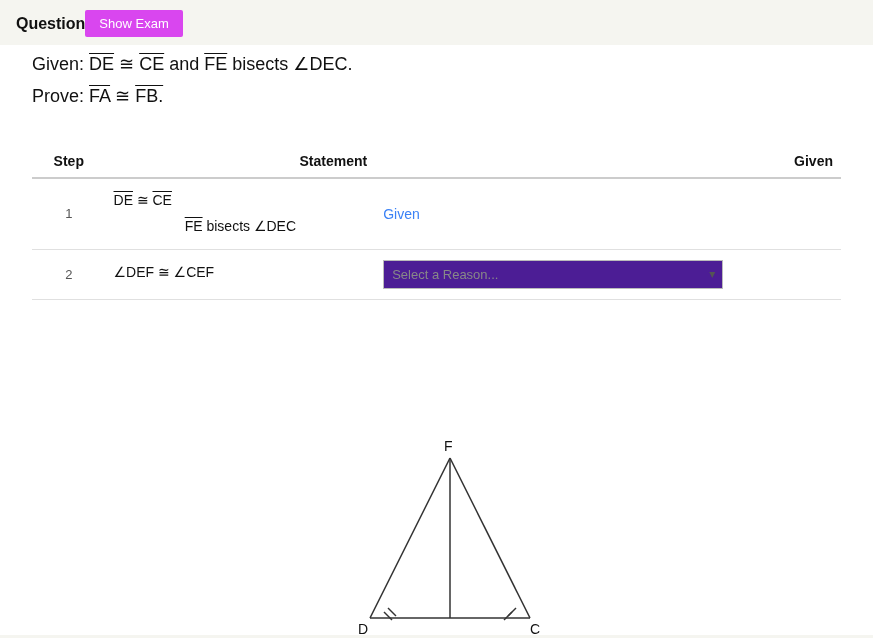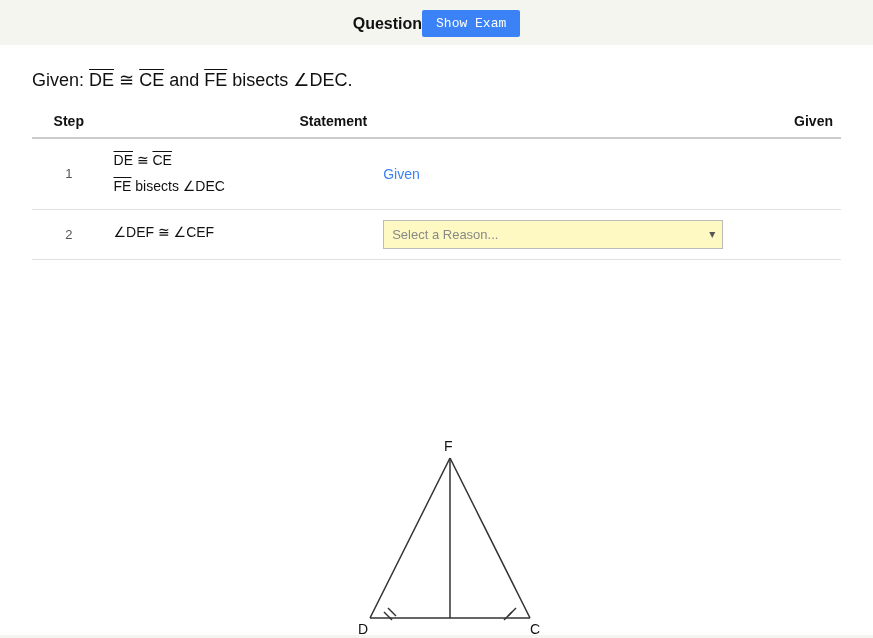--- a/index.html
+++ b/index.html
@@ -8,47 +8,47 @@
       background: #f5f5f0;
       width: 873px;
       min-height: 638px;
       position: relative;
       overflow: hidden;
     }
 
     
     .header {
       display: flex;
-      justify-content: center;
+      justify-content: flex-start;
       align-items: center;
       padding: 10px 16px 8px 16px;
       background: #f5f5f0;
     }
     .header-title {
       font-size: 16px;
       font-weight: bold;
       font-family: Arial, sans-serif;
       color: #111;
     }
     .show-exam-btn {
-      background: #3b82f6;
+      background: #d946ef;
       color: #fff;
       border: none;
       padding: 6px 14px;
       font-size: 13px;
-      font-family: Liberation Mono, monospace;
+      font-family: Liberation Sans, sans-serif;
       cursor: pointer;
       border-radius: 2px;
     }
 
     
     .main {
       background: #fff;
       margin: 0;
-      padding: 24px 32px 0 32px;
+      padding: 8px 32px 0 32px;
       min-height: 590px;
     }
 
     .given-prove {
       margin-bottom: 16px;
     }
     .given-line {
       font-size: 18px;
       margin-bottom: 10px;
       color: #111;
@@ -61,21 +61,21 @@
     }
 
     .overline {
       text-decoration: overline;
     }
 
     
     .proof-table {
       width: 100%;
       border-collapse: collapse;
-      margin-top: 16px;
+      margin-top: 40px;
     }
     .proof-table thead tr {
       border-bottom: 2px solid #ccc;
     }
     .proof-table th {
       text-align: right;
       font-size: 14px;
       font-weight: bold;
       font-family: Arial, sans-serif;
       padding: 6px 8px 8px 8px;
@@ -112,32 +112,32 @@
       line-height: 1.7;
     }
     .statement-top {
       display: block;
       font-size: 14px;
       margin-bottom: 2px;
     }
     .statement-bottom {
       display: block;
       font-size: 14px;
-      text-align: left;
+      text-align: center;
     }
 
     .reason-given {
       font-size: 14px;
       color: #3b82f6;
       font-family: Arial, sans-serif;
     }
 
     .reason-select {
       border: 1px solid #bbb;
-      background: #fef9c3;
+      background: #4c1d95;
       padding: 6px 28px 6px 8px;
       font-size: 13px;
       font-family: Arial, sans-serif;
       color: #888;
       width: 340px;
       cursor: pointer;
       appearance: none;
       -webkit-appearance: none;
       position: relative;
     }
@@ -170,20 +170,23 @@
 <div class="header">
   <span class="header-title">Question</span>
   <button class="show-exam-btn">Show Exam</button>
 </div>
 
 <div class="main">
 
   <div class="given-prove">
     <div class="given-line">
       <span>Given: </span><span class="overline">DE</span><span> ≅ </span><span class="overline">CE</span><span> and </span><span class="overline">FE</span><span> bisects ∠</span><span>DEC.</span>
+    </div>
+    <div class="prove-line">
+      <span>Prove: </span><span class="overline">FA</span><span> ≅ </span><span class="overline">FB.</span>
     </div>
   </div>
 
   <table class="proof-table">
     <thead>
       <tr>
         <th>Step</th>
         <th>Statement</th>
         <th>Given</th>
       </tr>

